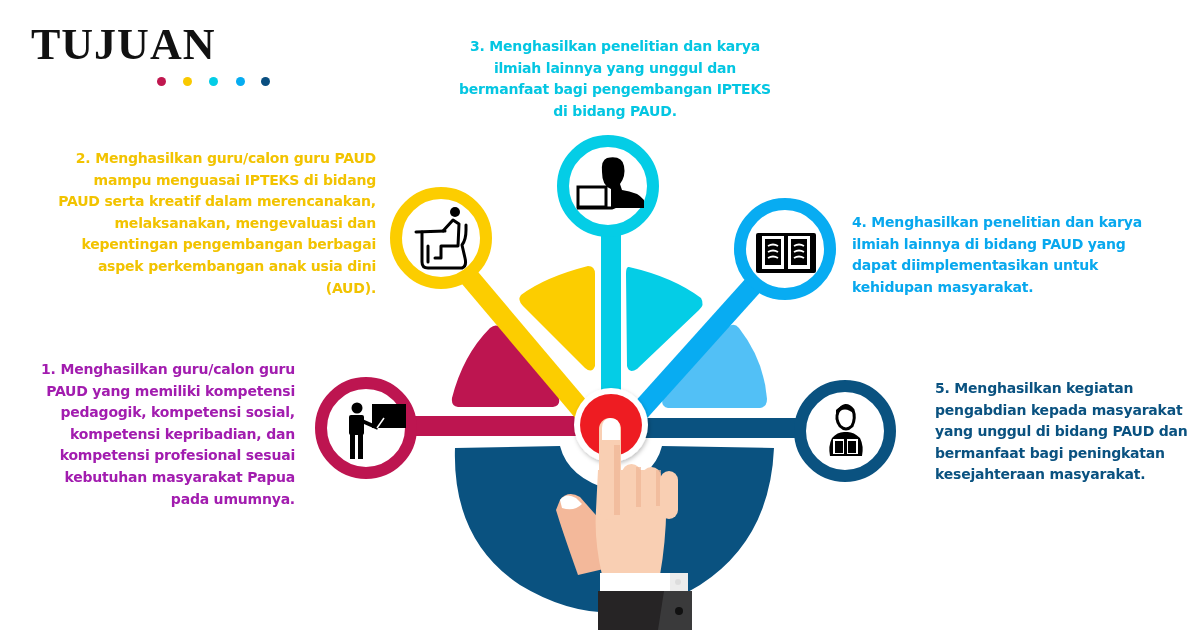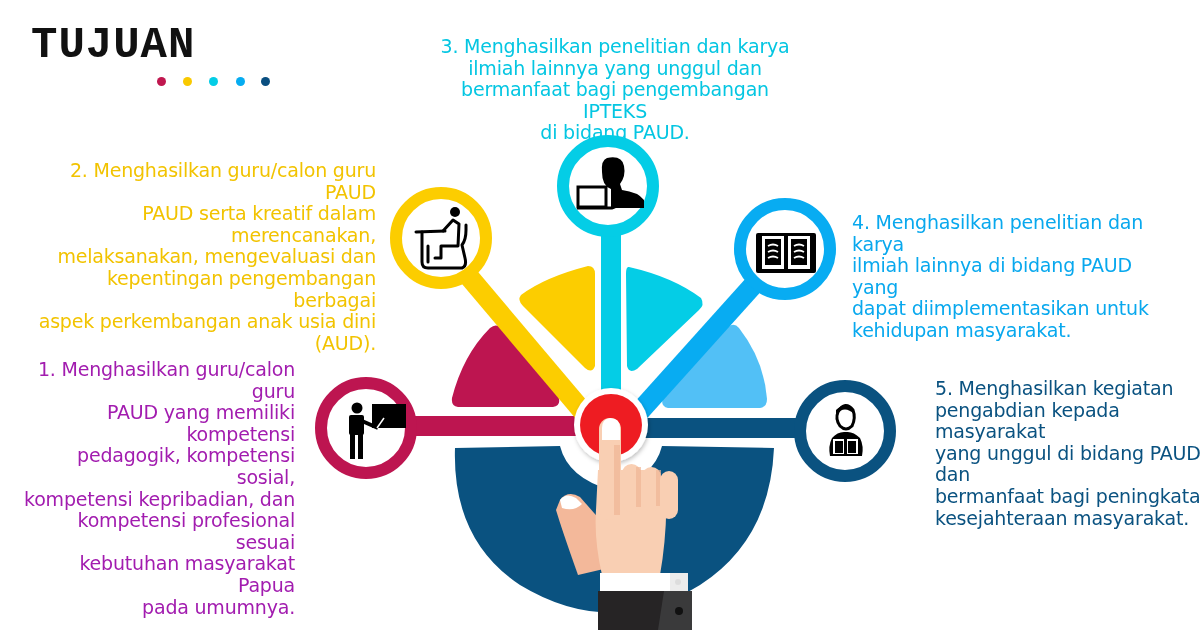--- a/index.html
+++ b/index.html
@@ -1,24 +1,24 @@
 <!DOCTYPE html>
 <html><head>
 <meta charset="utf-8">
 <style>
   html, body { margin:0; padding:0; }
   body { width:1200px; height:630px; background:#ffffff; position:relative; overflow:hidden;
          font-family: "DejaVu Sans", "Liberation Sans", sans-serif; }
   .title { position:absolute; left:31px; top:20px; font-size:44px; font-weight:bold; color:#111;
-           letter-spacing:1px; font-family:Liberation Mono, monospace; line-height:50px; }
+           letter-spacing:1px; font-family:Liberation Serif, serif; line-height:50px; }
   .dots { position:absolute; left:157px; top:77px; width:120px; height:10px; }
   .dot { position:absolute; top:0; width:9px; height:9px; border-radius:50%; }
-  .txt { position:absolute; font-weight:normal; font-size:19px; line-height:21.6px; letter-spacing:-0.2px; }
+  .txt { position:absolute; font-weight:bold; font-size:14px; line-height:21.6px; letter-spacing:-0.2px; }
   .t1 { left:20px; top:359px; width:275px; text-align:right; }
-  .t2 { left:20px; top:148px; width:356px; text-align:right;margin-top:12px; }
+  .t2 { left:20px; top:148px; width:356px; text-align:right; }
   .t3 { left:432px; top:36px; width:366px; text-align:center; }
   .t4 { left:852px; top:196px; width:320px; text-align:left;margin-top:16px; }
   .t5 { left:912px; top:378px; width:285px; text-align:left;margin-left:23px; }
   .diagram { position:absolute; left:0; top:0; width:1200px; height:630px; }
   .diagram svg { position:absolute; left:0; top:0; }
 </style>
 </head>
 <body>
 
 <div class="title">TUJUAN</div>
@@ -35,20 +35,21 @@
   <div>PAUD yang memiliki kompetensi</div>
   <div>pedagogik, kompetensi sosial,</div>
   <div>kompetensi kepribadian, dan</div>
   <div>kompetensi profesional sesuai</div>
   <div>kebutuhan masyarakat Papua</div>
   <div>pada umumnya.</div>
 </div>
 
 <div class="txt t2" style="color:#f2c300">
   <div>2. Menghasilkan guru/calon guru PAUD</div>
+  <div>mampu menguasai IPTEKS di bidang</div>
   <div>PAUD serta kreatif dalam merencanakan,</div>
   <div>melaksanakan, mengevaluasi dan</div>
   <div>kepentingan pengembangan berbagai</div>
   <div>aspek perkembangan anak usia dini</div>
   <div>(AUD).</div>
 </div>
 
 <div class="txt t3" style="color:#04c6e2">
   <div>3. Menghasilkan penelitian dan karya</div>
   <div>ilmiah lainnya yang unggul dan</div>

